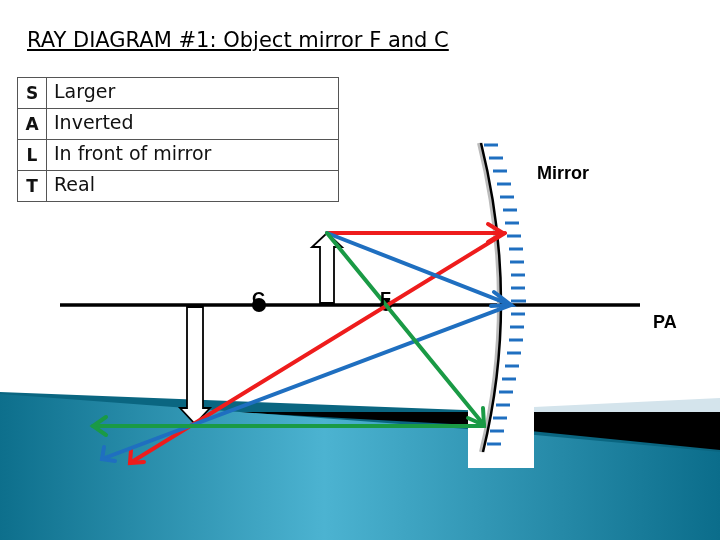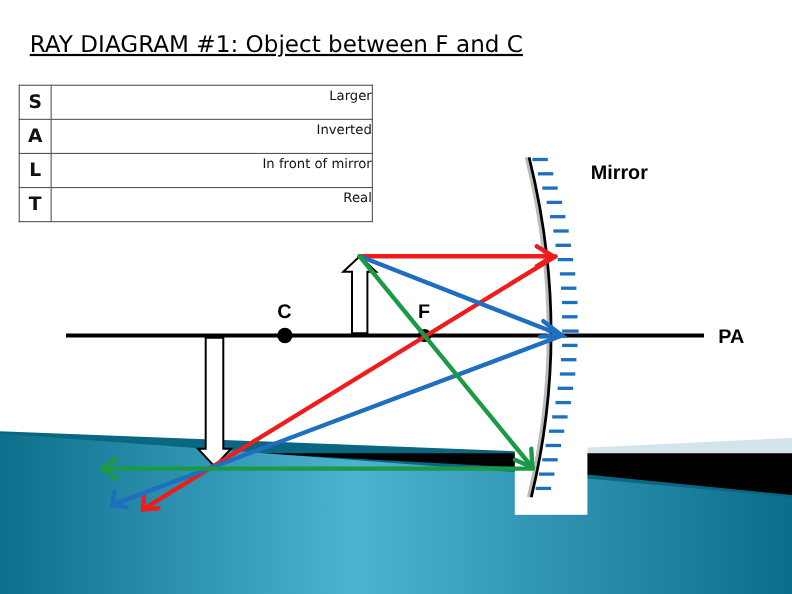--- a/index.html
+++ b/index.html
@@ -2,43 +2,43 @@
 <html><head>
 <meta charset="utf-8">
 <style>
   html, body { margin:0; padding:0; }
   body { width:720px; height:540px; position:relative; overflow:hidden; background:#ffffff; font-family:"DejaVu Sans", sans-serif; }
   #bg { position:absolute; left:0; top:0; width:720px; height:540px; z-index:0; }
   #title { position:absolute; left:27px; top:27px; width:450px; font-size:21px; line-height:26px; color:#000; text-decoration:underline; z-index:3; margin:0; font-weight:normal; }
   #salt { position:absolute; left:17px; top:77px; border-collapse:collapse; z-index:4; background:#fff; }
   #salt td { border:1.5px solid #555; height:28px; padding:0; vertical-align:middle; }
   #salt td.k { width:28px; text-align:center; font-size:17px; font-weight:bold; color:#111; }
-  #salt td.v { width:284px; padding-left:7px; font-size:12px; color:#111; vertical-align:top; padding-top:2px;text-align:right; }
+  #salt td.v { width:284px; padding-left:7px; font-size:19px; color:#111; vertical-align:top; padding-top:2px; }
   #diagram { position:absolute; left:0; top:0; width:720px; height:540px; z-index:2; }
-  .lbl { position:absolute; font-family:"Liberation Sans", sans-serif; font-weight:bold; font-size:18px; color:#000; z-index:5; }
+  .lbl { position:absolute; font-family:"Liberation Sans", sans-serif; font-weight:bold; font-size:18px; color:#000; z-index:5;margin-top:16px; }
 </style>
 </head>
 <body>
 
 <svg id="bg" viewBox="0 0 720 540">
   <defs>
     <linearGradient id="teal" x1="0" y1="0" x2="1" y2="0">
       <stop offset="0" stop-color="#0d6f8c"></stop>
       <stop offset="0.45" stop-color="#4cb3d1"></stop>
       <stop offset="1" stop-color="#0b6d8b"></stop>
     </linearGradient>
   </defs>
   <polygon points="0,540 0,392 720,420 720,540" fill="#0a6681"></polygon>
   <polygon points="470,410 720,398 720,420" fill="#d4e4ec"></polygon>
   <polygon points="230,412 720,412 720,450 470,425" fill="#000000"></polygon>
   <polygon points="0,394 240,412 480,430 720,452 720,540 0,540" fill="url(#teal)"></polygon>
   <rect x="468" y="396" width="66" height="72" fill="#ffffff"></rect>
 </svg>
 
-<h1 id="title">RAY DIAGRAM #1: Object between F and C</h1>
+<h1 id="title">RAY DIAGRAM #1: Object mirror F and C</h1>
 
 <table id="salt">
   <tbody>
       <tr>
     <td class="k">S</td>
     <td class="v">Larger</td>
   </tr>
   <tr>
     <td class="k">A</td>
     <td class="v">Inverted</td>

